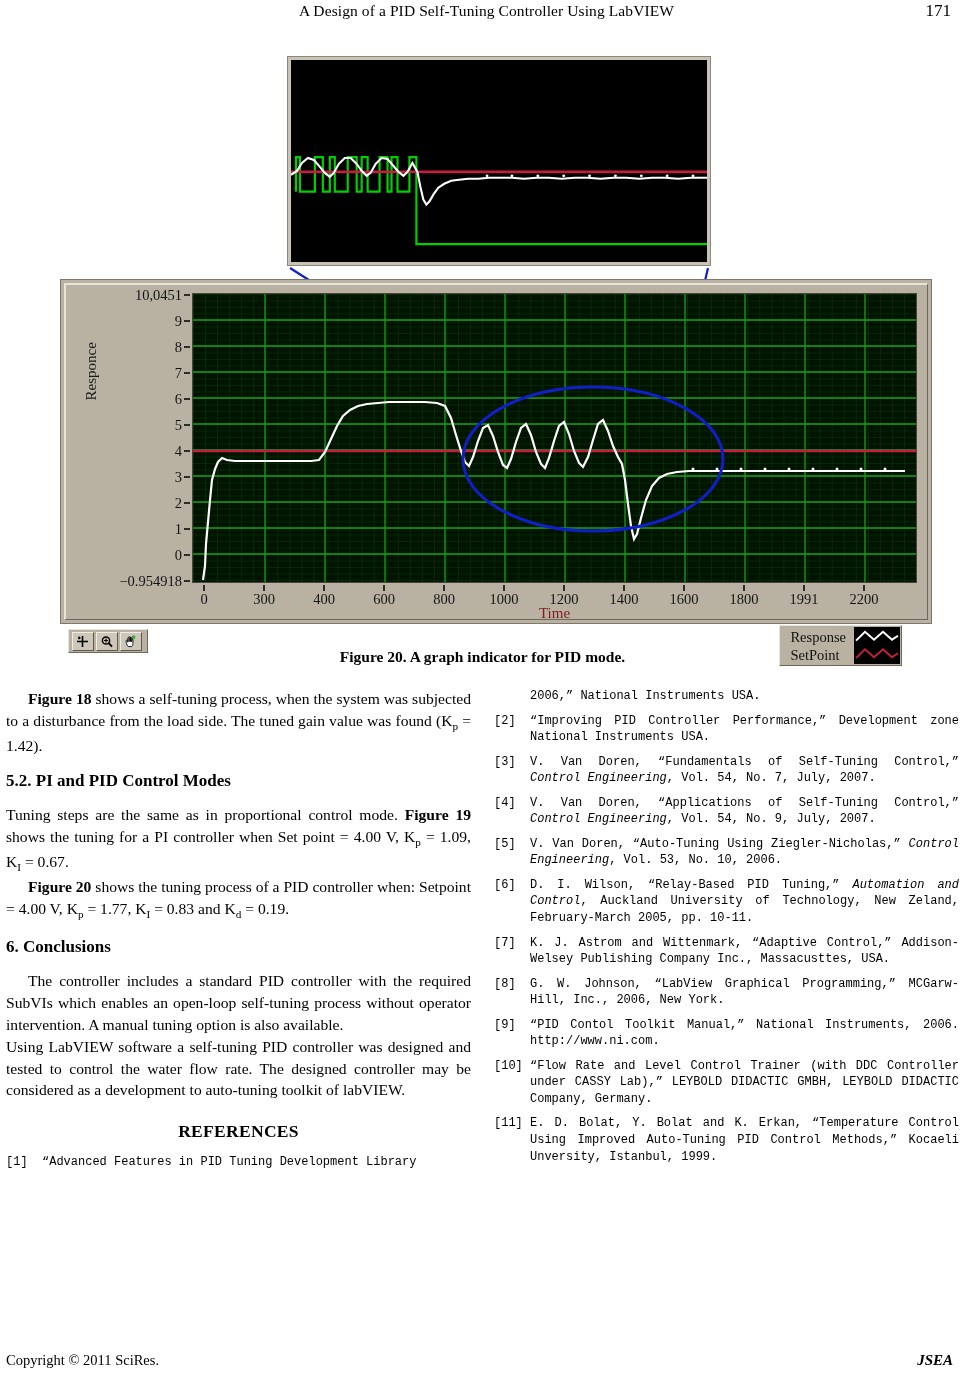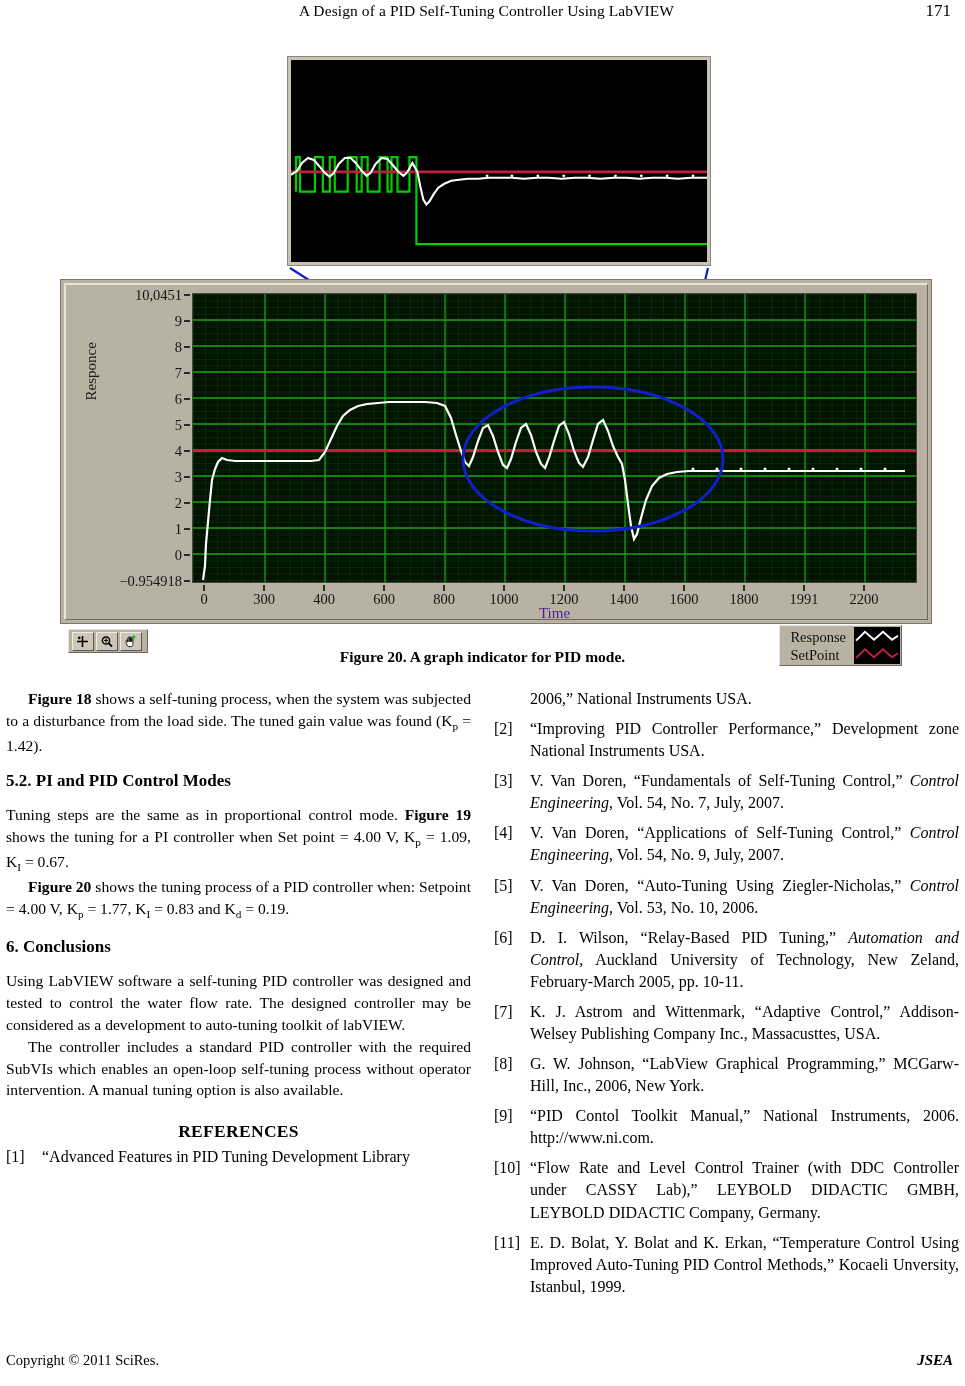--- a/index.html
+++ b/index.html
@@ -168,21 +168,21 @@
     background: #2b2b2b;
     transform: translateX(-50%);
   }
   .x-axis-title {
     position: absolute;
     left: 126px;
     top: 320px;
     width: 725px;
     text-align: center;
     font-size: 15px;
-    color: #4c1d95;
+    color: #7f1d1d;
   }
 
   
   .lv-bottom {
     position: absolute;
     left: 60px;
     top: 577px;
     width: 872px;
     height: 41px;
   }
@@ -280,28 +280,29 @@
 
   h2.sec {
     font-size: 17px;
     font-weight: bold;
     margin: 13px 0 11px 0;
   }
   h2.refs {
     font-size: 17.5px;
     font-weight: bold;
     text-align: center;
-    margin: 18px 0 2px 0;
+    margin: 18px 0 10px 0;
     letter-spacing: 0.3px;
   }
   .ref {
     display: flex;
     margin-bottom: 8px;
-    font-size: 16px;
+    font-size: 12px;
     line-height: 1.38;
+    font-family: Liberation Mono, monospace;
   }
   .ref-num {
     width: 36px;
     flex: 0 0 36px;
   }
   .ref-text {
     flex: 1;
     text-align: justify;
     text-justify: inter-word;
   }
@@ -541,26 +542,26 @@
   <p class="body">
     Tuning steps are the same as in proportional control mode. <b>Figure 19</b> shows the tuning for a PI controller when Set point = 4.00 V, K<sub>p</sub> = 1.09, K<sub>I</sub> = 0.67.
   </p>
 
   <p class="body indent">
     <b>Figure 20</b> shows the tuning process of a PID controller when: Setpoint = 4.00 V, K<sub>p</sub> = 1.77, K<sub>I</sub> = 0.83 and K<sub>d</sub> = 0.19.
   </p>
 
   <h2 class="sec">6. Conclusions</h2>
 
+  <p class="body indent">
+    The controller includes a standard PID controller with the required SubVIs which enables an open-loop self-tuning process without operator intervention. A manual tuning option is also available.
+  </p>
+
   <p class="body">
     Using LabVIEW software a self-tuning PID controller was designed and tested to control the water flow rate. The designed controller may be considered as a development to auto-tuning toolkit of labVIEW.
-  </p>
-
-  <p class="body indent">
-    The controller includes a standard PID controller with the required SubVIs which enables an open-loop self-tuning process without operator intervention. A manual tuning option is also available.
   </p>
 
   <h2 class="refs">REFERENCES</h2>
 
   <div class="ref">
     <div class="ref-num">[1]</div>
     <div class="ref-text">“Advanced Features in PID Tuning Development Library</div>
   </div>
 </div>
 

